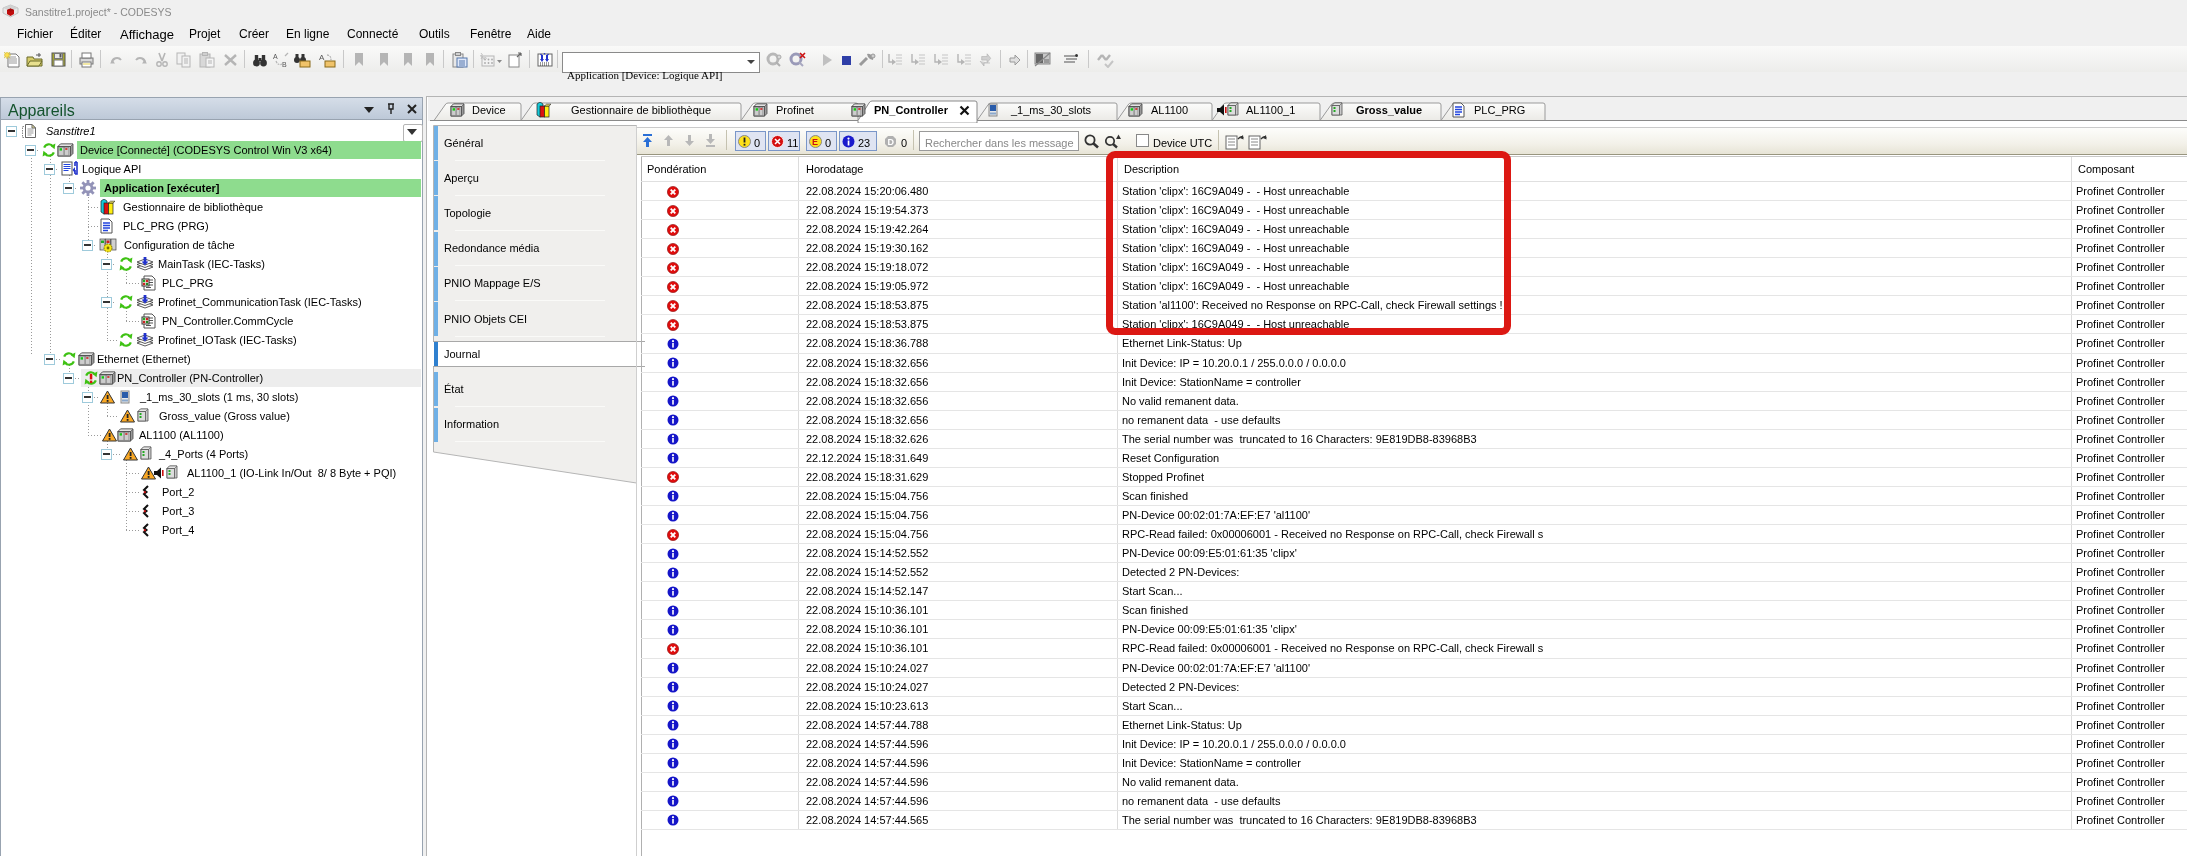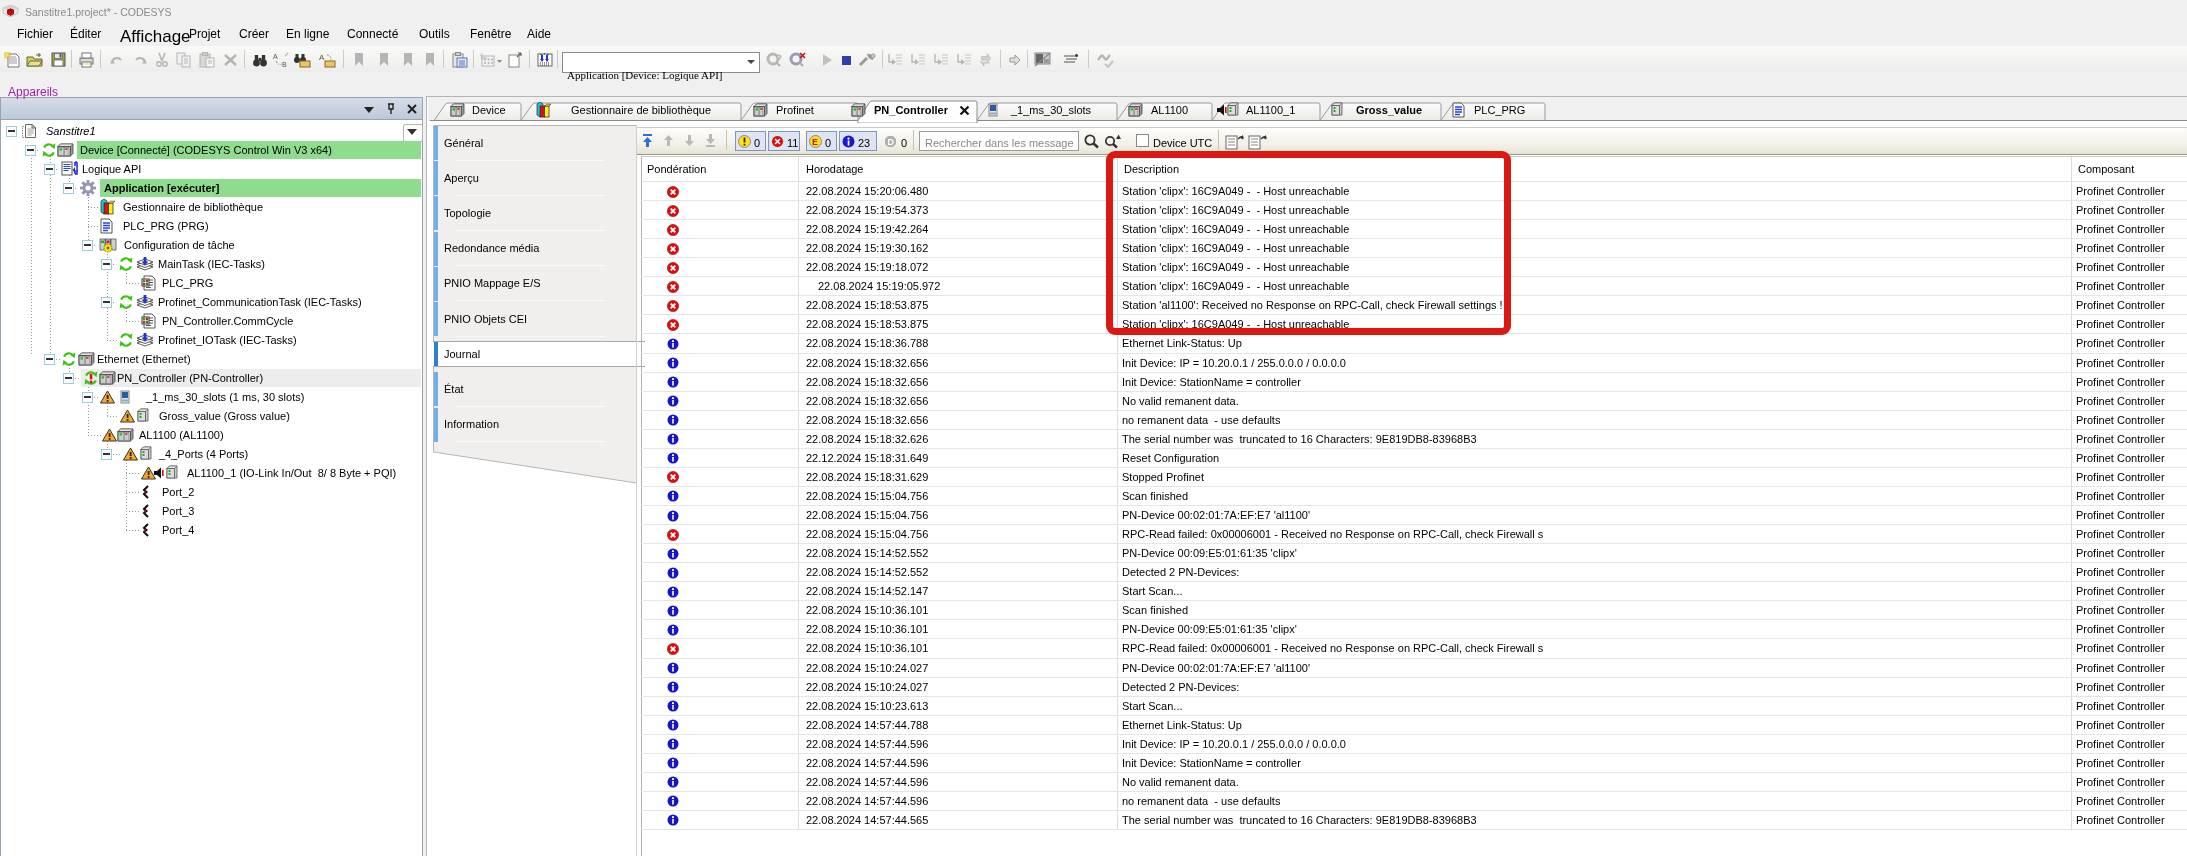--- a/index.html
+++ b/index.html
@@ -13,21 +13,21 @@
 <div class="abs" style="left:0;top:0;width:2187px;height:24px;background:#f0f0f0;"></div>
 <svg class="abs" style="left:2px;top:4px" width="17" height="14" viewBox="0 0 17 14">
  <polygon points="1,4 8.5,1 16,4 16,9 8.5,13 1,9" fill="#e8e8e8" stroke="#b0b0b0" stroke-width="0.7"></polygon>
  <polygon points="1,4 8.5,1 16,4 8.5,7" fill="#d2d2d2"></polygon>
  <polygon points="5,6 8.5,4.4 12,6 12,10 8.5,12 5,10" fill="#c00d0d"></polygon>
  <polygon points="5,6 8.5,4.4 12,6 8.5,7.8" fill="#a50b0b"></polygon>
 </svg>
 <div class="txt" style="left:25px;top:7px;font-size:10.5px;color:#8a8a8a;">Sanstitre1.project* - CODESYS</div>
 <div class="txt" style="left:17px;top:28px;font-size:12px;">Fichier</div>
 <div class="txt" style="left:70px;top:28px;font-size:12px;">Éditer</div>
-<div class="txt" style="left:120px;top:28px;font-size:17px;">Affichage</div>
+<div class="txt" style="left:120px;top:28px;font-size:13px;">Affichage</div>
 <div class="txt" style="left:189px;top:28px;font-size:12px;">Projet</div>
 <div class="txt" style="left:239px;top:28px;font-size:12px;">Créer</div>
 <div class="txt" style="left:286px;top:28px;font-size:12px;">En ligne</div>
 <div class="txt" style="left:347px;top:28px;font-size:12px;">Connecté</div>
 <div class="txt" style="left:419px;top:28px;font-size:12px;">Outils</div>
 <div class="txt" style="left:470px;top:28px;font-size:12px;">Fenêtre</div>
 <div class="txt" style="left:527px;top:28px;font-size:12px;">Aide</div>
 <div class="abs" style="left:0;top:46px;width:2187px;height:26px;background:linear-gradient(#fafaf9,#ededeb);"></div>
 <svg class="abs" style="left:4px;top:52px" width="17" height="16" viewBox="0 0 17 16">
     <polygon points="4,2 12,2 15,5 15,15 4,15" fill="#fff" stroke="#777"></polygon>
@@ -221,21 +221,21 @@
     <circle cx="14.5" cy="3.5" r="1.5" fill="#333"></circle>
   </svg>
 <div class="vline" style="left:1088px;top:50px;height:18px;background:#c9c9c9"></div>
 <svg class="abs" style="left:1096px;top:52px" width="18" height="16" viewBox="0 0 18 16">
     <path d="M2 8 l4 -5 M6 3 l4 5 M10 8 l4 -5" stroke="#b5b5b5" stroke-width="2.4" fill="none"></path>
     <path d="M9 12 l3 3 5 -6" stroke="#c5c5c5" stroke-width="2" fill="none"></path>
   </svg>
 
 <div class="abs" style="left:0;top:97px;width:423px;height:759px;background:#fff;border:1px solid #98a3b0;border-bottom:none;box-sizing:border-box;"></div>
 <div class="abs" style="left:0;top:97px;width:423px;height:23px;background:linear-gradient(#d5dde8,#bdc9d8);border:1px solid #98a3b0;box-sizing:border-box;"></div>
-<div class="txt" style="left:8px;top:86px;font-size:12px;color:#a21caf;">Appareils</div>
+<div class="txt" style="left:8px;top:103px;font-size:16px;color:#14532d;">Appareils</div>
 <svg class="abs" style="left:363px;top:104px" width="12" height="10">
     <polygon points="1,3 11,3 6,9" fill="#222"></polygon>
   </svg>
 <svg class="abs" style="left:385px;top:102px" width="12" height="13">
     <path d="M3 2 h6 M4 2 v5 h4 v-5 M6 7 v5" stroke="#222" stroke-width="1.4" fill="none"></path>
   </svg>
 <svg class="abs" style="left:406px;top:103px" width="12" height="12">
     <path d="M2 2 l8 8 M10 2 l-8 8" stroke="#222" stroke-width="2"></path>
   </svg>
 <div class="abs" style="left:403px;top:124px;width:18px;height:16px;background:#fff;border:1px solid #b5b5b5;border-radius:2px;"></div>
@@ -461,21 +461,21 @@
 <svg class="abs" style="left:100px;top:390px" width="15" height="14" viewBox="0 0 15 14">
     <polygon points="7.5,1 14.5,13 0.5,13" fill="#f9a825" stroke="#333" stroke-width="1"></polygon>
     <rect x="6.7" y="5" width="1.8" height="4" fill="#222"></rect>
     <rect x="6.7" y="10" width="1.8" height="1.8" fill="#222"></rect>
   </svg>
 <svg class="abs" style="left:120px;top:390px" width="10" height="14" viewBox="0 0 10 14">
     <rect x="1" y="1" width="8" height="12" fill="#e8e8e8" stroke="#888"></rect>
     <rect x="2" y="2" width="6" height="6" fill="#2a5caa"></rect>
     <rect x="2" y="9.5" width="6" height="2" fill="#8aa8cc"></rect>
   </svg>
-<div class="txt" style="left:140px;top:392px;margin-left:6px;">_1_ms_30_slots (1 ms, 30 slots)</div>
+<div class="txt" style="left:140px;top:392px;">_1_ms_30_slots (1 ms, 30 slots)</div>
 <svg class="abs" style="left:120px;top:409px" width="15" height="14" viewBox="0 0 15 14">
     <polygon points="7.5,1 14.5,13 0.5,13" fill="#f9a825" stroke="#333" stroke-width="1"></polygon>
     <rect x="6.7" y="5" width="1.8" height="4" fill="#222"></rect>
     <rect x="6.7" y="10" width="1.8" height="1.8" fill="#222"></rect>
   </svg>
 <svg class="abs" style="left:137px;top:408px" width="13" height="16" viewBox="0 0 13 16">
     <polygon points="1,3.5 3.5,1 11,1 11,13 1,13" fill="#c9c9c9" stroke="#555" stroke-width="0.8"></polygon>
     <polygon points="1,3.5 3.5,1 11,1 8.5,3.5" fill="#e6e6e6" stroke="#555" stroke-width="0.6"></polygon>
     <rect x="1" y="3.5" width="7.5" height="9.5" fill="#dcdcdc" stroke="#555" stroke-width="0.8"></rect>
     <rect x="2.5" y="5" width="2" height="2" fill="#22aa22"></rect>
@@ -807,21 +807,21 @@
   </svg>
 <div class="txt" style="left:806px;top:262.24px;">22.08.2024 15:19:18.072</div>
 <div class="txt" style="left:1122px;top:262.24px;">Station 'clipx': 16C9A049 - &nbsp;- Host unreachable</div>
 <div class="txt" style="left:2076px;top:262.24px;">Profinet Controller</div>
 <div class="hline" style="left:641px;top:295.36px;width:1546px;background:#e5e5e5;"></div>
 <svg class="abs" style="left:667px;top:280.8px" width="12" height="12" viewBox="0 0 12 12">
     <circle cx="6" cy="6" r="5.6" fill="#e00d0d"></circle>
     <circle cx="6" cy="6" r="5.6" fill="none" stroke="#8c0606" stroke-width="0.6"></circle>
     <path d="M3.7 3.7l4.6 4.6M8.3 3.7L3.7 8.3" stroke="#fff" stroke-width="1.9"></path>
   </svg>
-<div class="txt" style="left:806px;top:281.30px;margin-left:12px;">22.08.2024 15:19:05.972</div>
+<div class="txt" style="left:806px;top:281.30px;">22.08.2024 15:19:05.972</div>
 <div class="txt" style="left:1122px;top:281.30px;">Station 'clipx': 16C9A049 - &nbsp;- Host unreachable</div>
 <div class="txt" style="left:2076px;top:281.30px;">Profinet Controller</div>
 <div class="hline" style="left:641px;top:314.42px;width:1546px;background:#e5e5e5;"></div>
 <svg class="abs" style="left:667px;top:299.86px" width="12" height="12" viewBox="0 0 12 12">
     <circle cx="6" cy="6" r="5.6" fill="#e00d0d"></circle>
     <circle cx="6" cy="6" r="5.6" fill="none" stroke="#8c0606" stroke-width="0.6"></circle>
     <path d="M3.7 3.7l4.6 4.6M8.3 3.7L3.7 8.3" stroke="#fff" stroke-width="1.9"></path>
   </svg>
 <div class="txt" style="left:806px;top:300.36px;">22.08.2024 15:18:53.875</div>
 <div class="txt" style="left:1122px;top:300.36px;">Station 'al1100': Received no Response on RPC-Call, check Firewall settings !</div>

